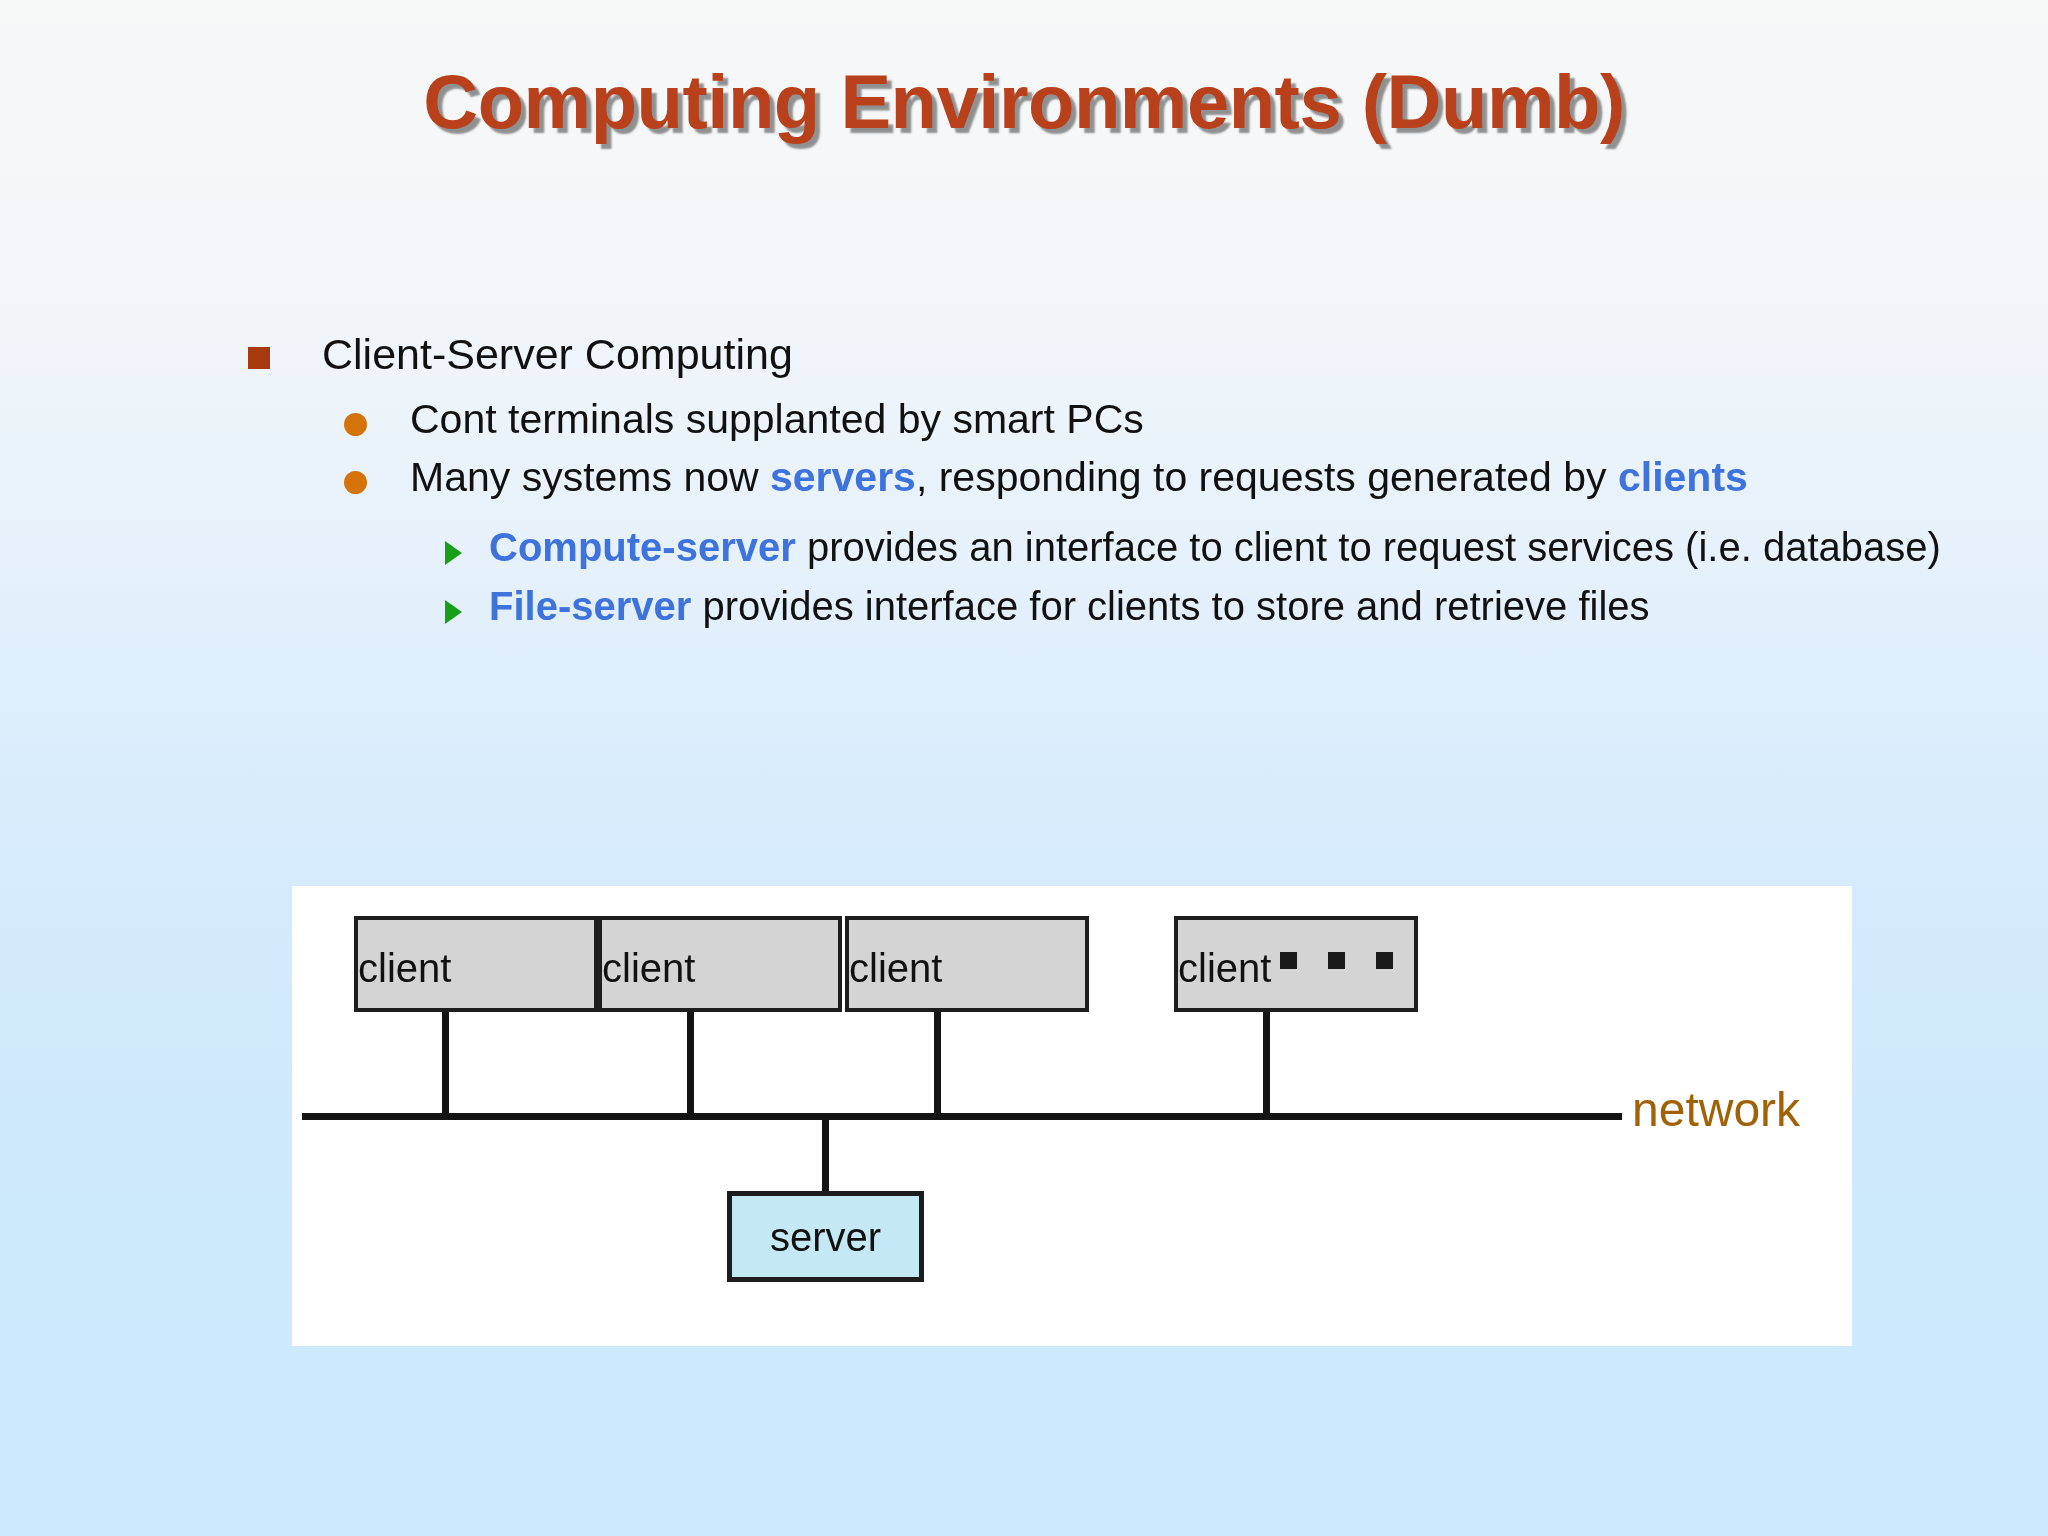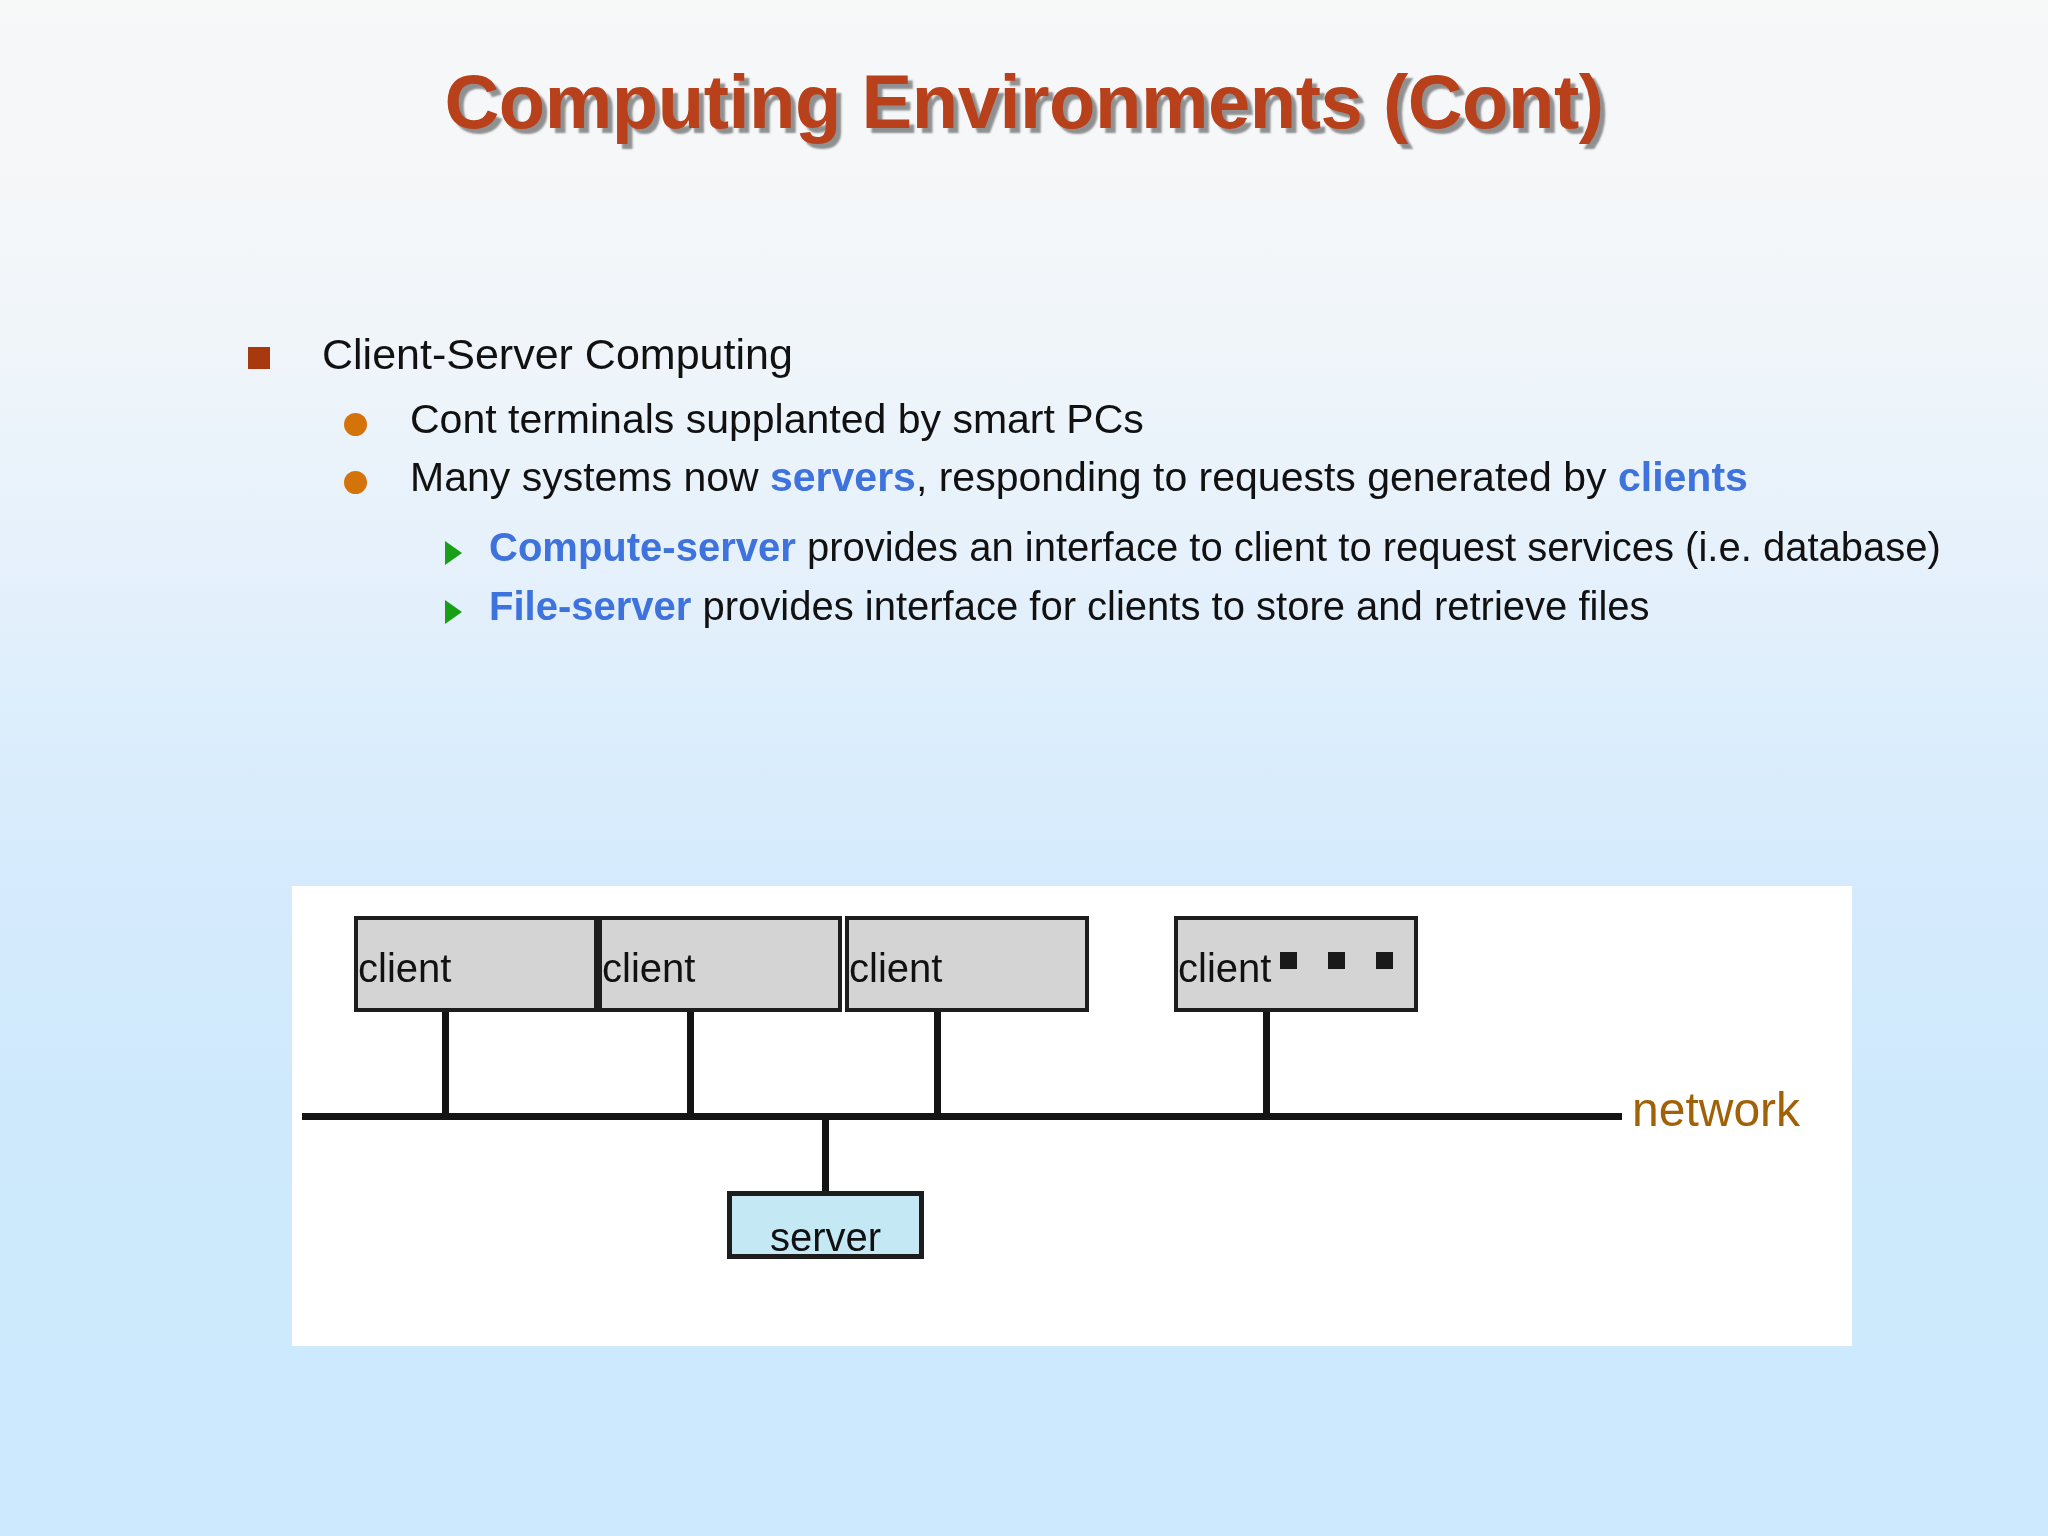--- a/index.html
+++ b/index.html
@@ -197,36 +197,36 @@
     width: 7px;
     height: 77px;
     background: #141414;
   }
 
   #server-box {
     position: absolute;
     left: 435px;
     top: 305px;
     width: 197px;
-    height: 68px;
+    height: 91px;
     background: #c5e8f5;
     border: 5px solid #1d1d1d;
     box-sizing: border-box;
     text-align: center;
     line-height: 82px;
     font-size: 40px;
     color: #111111;
   }
 </style>
 </head>
 <body>
 
 <div id="slide">
 
-  <div id="title">Computing Environments (Cont)</div>
+  <div id="title">Computing Environments (Dumb)</div>
 
   <div id="body">
 
     <div class="row lvl1">
       <span class="bullet"></span>
       <span>Client-Server Computing</span>
     </div>
 
     <div class="row lvl2">
       <span class="bullet"></span>

